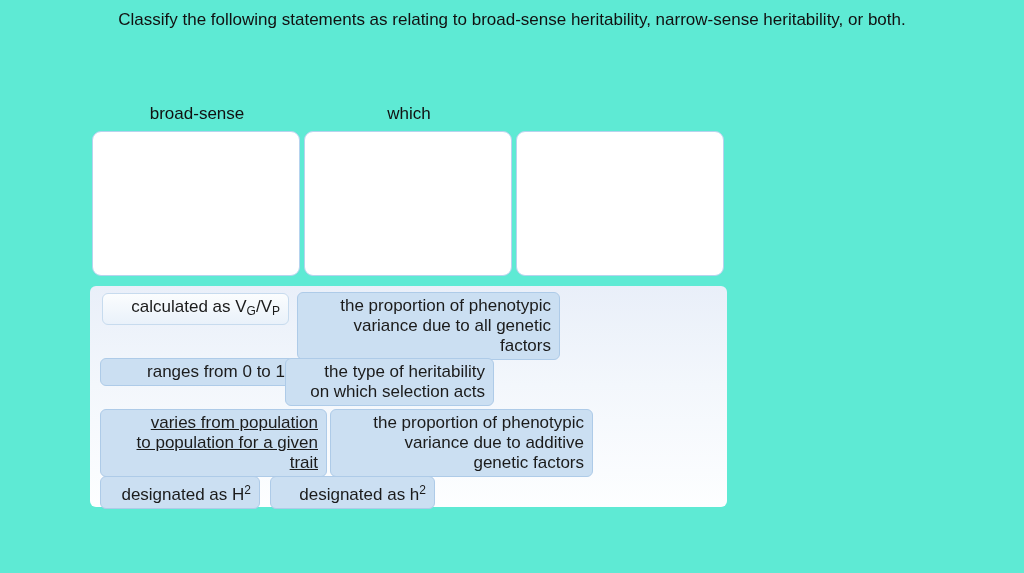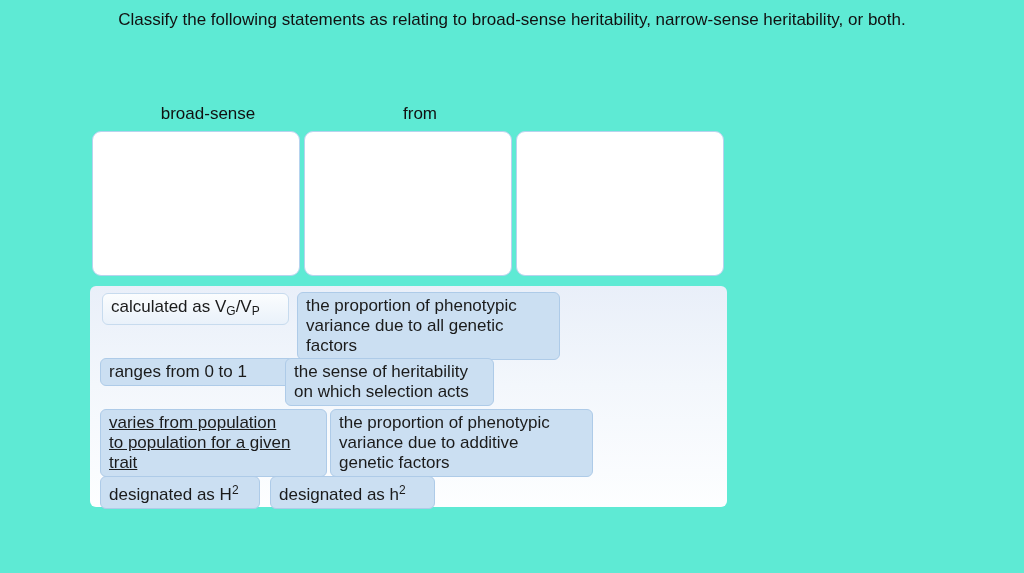--- a/index.html
+++ b/index.html
@@ -21,21 +21,21 @@
     top: 9px;
     left: 0;
     width: 1024px;
     text-align: center;
     font-size: 17px;
     line-height: 21px;
     color: #111111;
   }
   .labels-row {
     position: absolute;
-    left: 104px;
+    left: 93px;
     top: 104px;
     width: 632px;
     display: flex;
     gap: 4px;
   }
   .col-label {
     width: 208px;
     text-align: center;
     font-size: 17px;
     color: #111111;
@@ -67,21 +67,21 @@
   }
   .tile {
     position: absolute;
     box-sizing: border-box;
     padding: 3px 8px;
     background: #cbdff2;
     border: 1px solid #aecbe8;
     border-radius: 6px;
     font-size: 17px;
     line-height: 20px;
-    text-align: left;
+    text-align: right;
     white-space: pre-line;
     color: #1b1b1b;
     cursor: pointer;
   }
   .tile--light {
     background: linear-gradient(180deg, #fbfdfe 0%, #e9f1fa 100%);
     border-color: #c7dbee;
   }
   .sub { font-size: 12px; vertical-align: -3px; }
   .sup { font-size: 12px; vertical-align: 6px; }
@@ -98,36 +98,36 @@
 </style>
 </head>
 <body>
 
 <div class="screen">
 
   <div class="question-text">Classify the following statements as relating to broad-sense heritability, narrow-sense heritability, or both.</div>
 
   <div class="labels-row">
     <div class="col-label">broad-sense</div>
-    <div class="col-label">from</div>
+    <div class="col-label">which</div>
   </div>
 
   <div class="zones-row">
     <div class="drop-zone"></div>
     <div class="drop-zone"></div>
     <div class="drop-zone"></div>
   </div>
 
   <div class="answer-bank">
     <div class="tile tile--light t1"><span>calculated as V</span><span class="sub">G</span><span>/V</span><span class="sub">P</span></div>
     <div class="tile t2"><span>the proportion of phenotypic
 variance due to all genetic
 factors</span></div>
     <div class="tile t3"><span>ranges from 0 to 1</span></div>
-    <div class="tile t4"><span>the sense of heritability
+    <div class="tile t4"><span>the type of heritability
 on which selection acts</span></div>
     <div class="tile t5"><span>varies from population
 to population for a given
 trait</span></div>
     <div class="tile t6"><span>the proportion of phenotypic
 variance due to additive
 genetic factors</span></div>
     <div class="tile t7"><span>designated as H</span><span class="sup">2</span></div>
     <div class="tile t8"><span>designated as h</span><span class="sup">2</span></div>
   </div>

